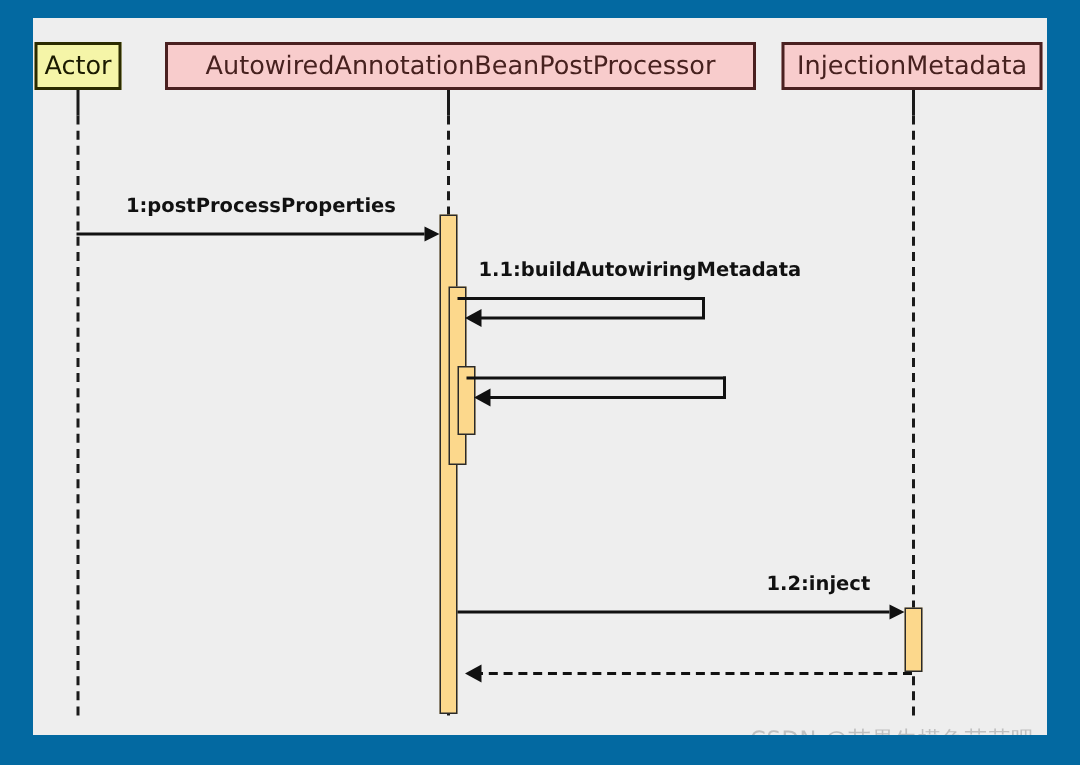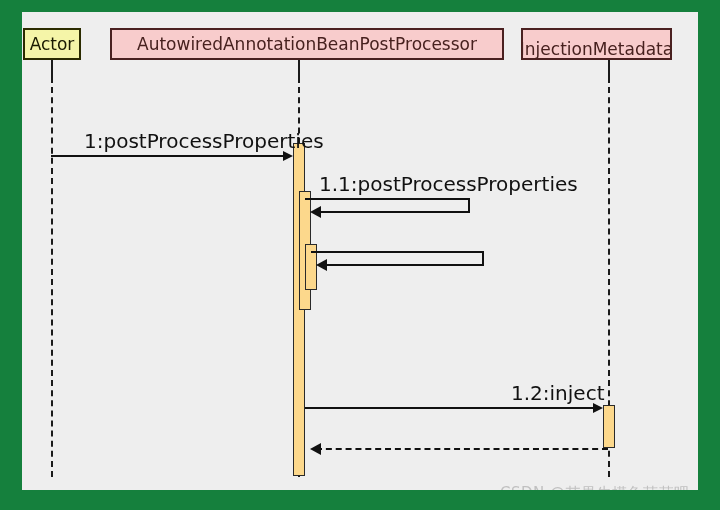--- a/index.html
+++ b/index.html
@@ -10,21 +10,21 @@
   body {
     width: 720px;
     height: 510px;
     overflow: hidden;
     font-family: "DejaVu Sans", "Liberation Sans", sans-serif;
   }
   #frame {
     position: absolute;
     left: 0; top: 0;
     width: 720px; height: 510px;
-    background: #15803d;
+    background: #0369a1;
   }
   #canvas {
     position: absolute;
     left: 22px;
     top: 12px;
     width: 676px;
     height: 478px;
     background: #eeeeee;
     overflow: hidden;
   }
@@ -99,24 +99,25 @@
   }
   .arrowhead-left {
     position: absolute;
     width: 0; height: 0;
     border-top: 6px solid transparent;
     border-bottom: 6px solid transparent;
     border-right: 11px solid #111111;
   }
   .msg-label {
     position: absolute;
-    font-size: 20px;
+    font-size: 13px;
     color: #111111;
     white-space: nowrap;
     line-height: 1;
+    font-weight: bold;
   }
 
   
   #watermark {
     position: absolute;
     font-size: 15px;
     color: #b9b9b9;
     white-space: nowrap;
     letter-spacing: 0.5px;
     opacity: 0.85;
@@ -138,37 +139,37 @@
     <div class="lifeline" style="left:586px; top:65px; height:400px;"></div>
 
     <div class="participant p-actor" style="left:1px; top:16px; width:58px; height:32px;">
       <span class="participant-label">Actor</span>
     </div>
 
     <div class="participant p-class" style="left:88px; top:16px; width:394px; height:32px;">
       <span class="participant-label">AutowiredAnnotationBeanPostProcessor</span>
     </div>
 
-    <div class="participant p-class" style="left:499px; top:16px; width:151px; height:32px;align-items:flex-end;">
+    <div class="participant p-class" style="left:499px; top:16px; width:174px; height:32px;">
       <span class="participant-label">InjectionMetadata</span>
     </div>
 
     <div class="activation" style="left:271px; top:131px; width:12px; height:333px;"></div>
 
     <div class="activation" style="left:277px; top:179px; width:12px; height:119px;"></div>
 
     <div class="activation" style="left:283px; top:232px; width:12px; height:46px;"></div>
 
     <div class="activation" style="left:581px; top:393px; width:12px; height:43px;"></div>
 
     <div class="msg-label" style="left:62px; top:119px;">1:postProcessProperties</div>
     <div class="msg-line" style="left:29px; top:143px; width:232px;"></div>
     <div class="arrowhead-right" style="left:261px; top:139px;"></div>
 
-    <div class="msg-label" style="left:297px; top:162px;">1.1:postProcessProperties</div>
+    <div class="msg-label" style="left:297px; top:162px;">1.1:buildAutowiringMetadata</div>
 
     <div class="msg-line" style="left:283px; top:186px; width:165px;"></div>
 
     <div class="msg-vert" style="left:446px; top:186px; height:14px;"></div>
 
     <div class="msg-line" style="left:294px; top:199px; width:154px;"></div>
     <div class="arrowhead-left" style="left:288px; top:194px;"></div>
 
     <div class="msg-line" style="left:289px; top:239px; width:173px;"></div>
     <div class="msg-vert" style="left:460px; top:239px; height:14px;"></div>

